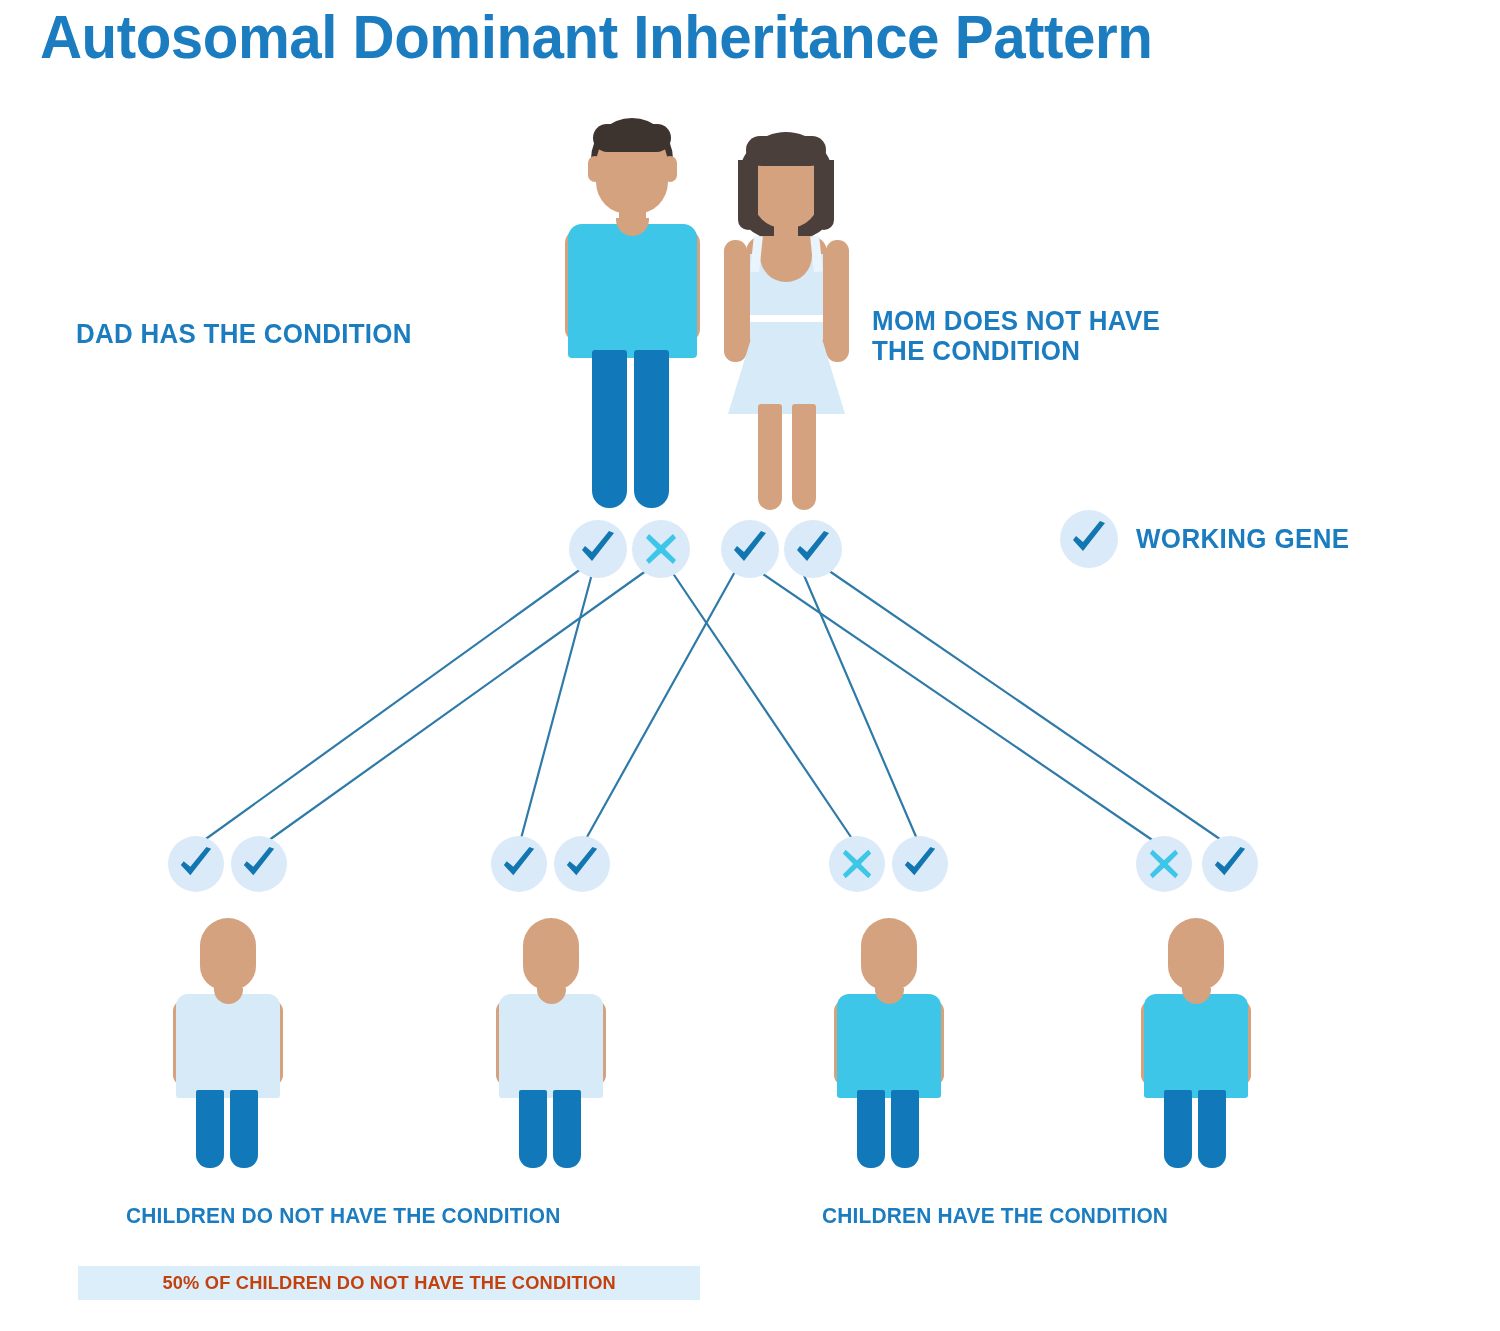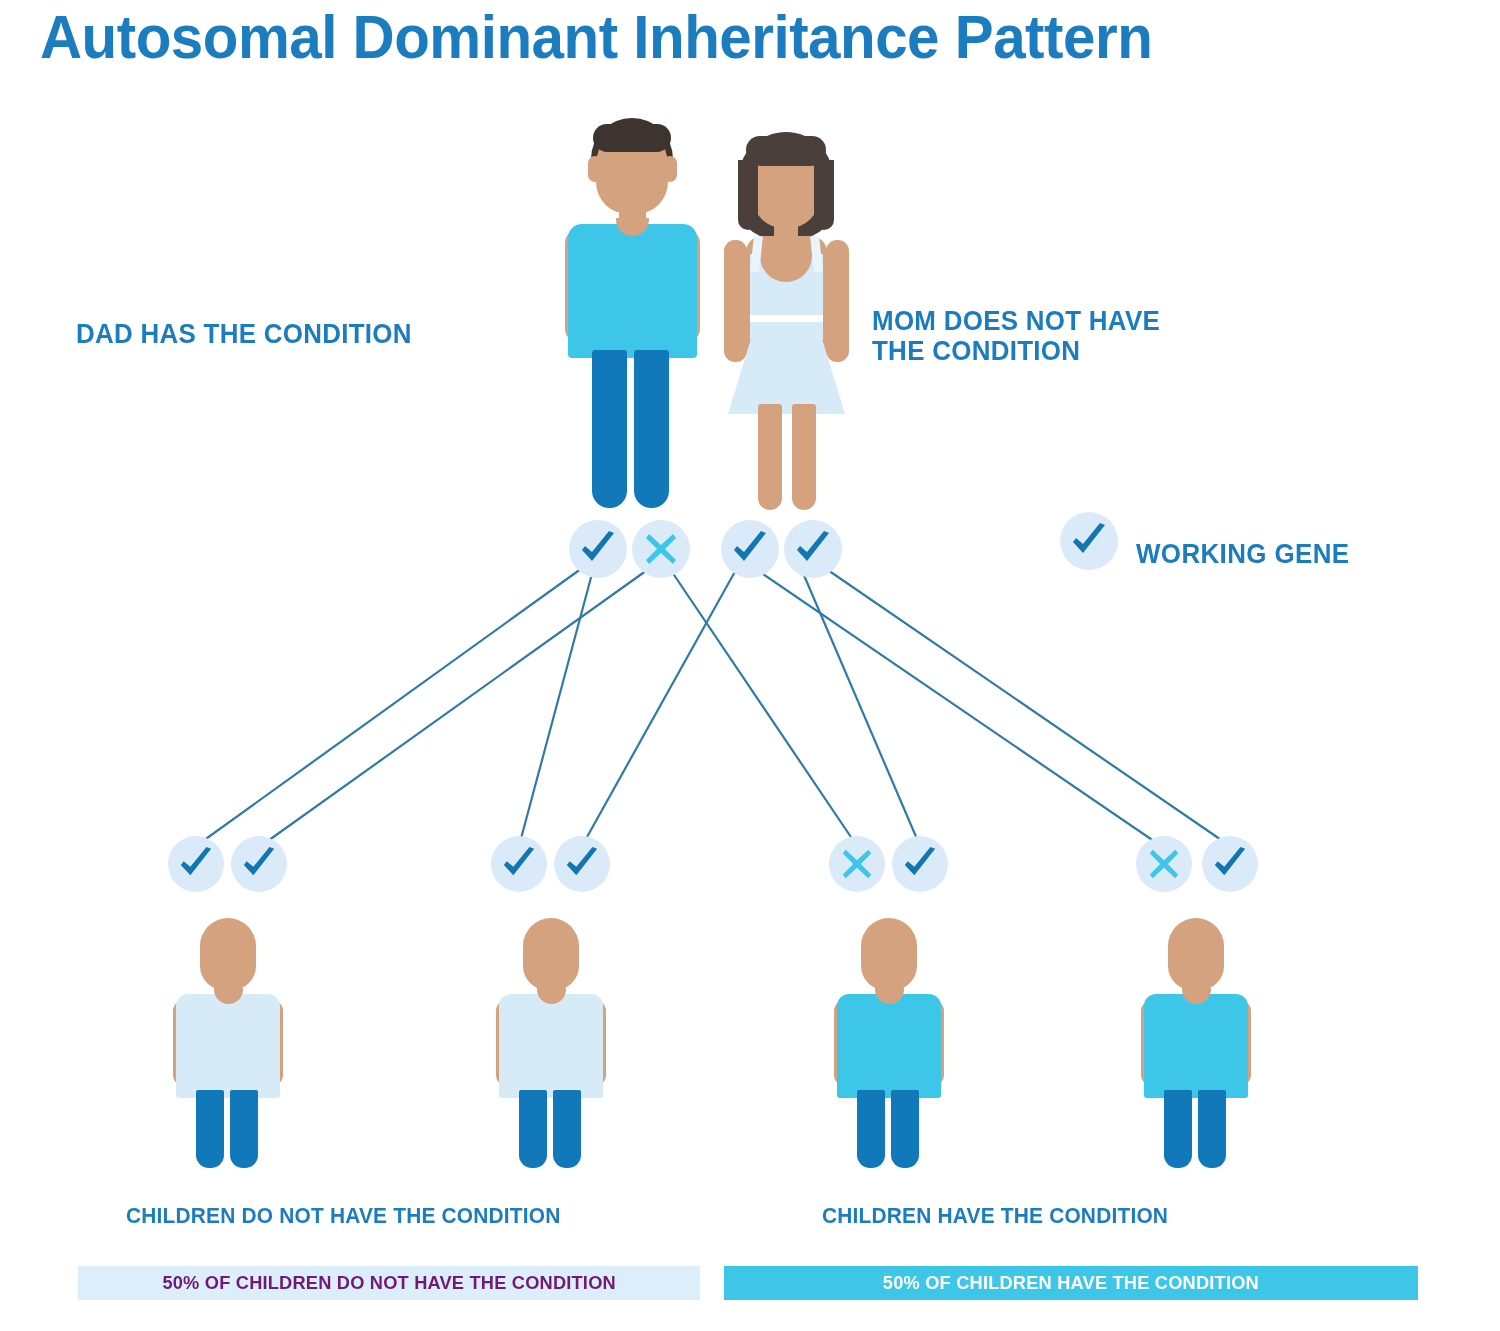--- a/index.html
+++ b/index.html
@@ -49,21 +49,21 @@
     letter-spacing:0.2px;
     transform:scaleX(0.95);
     transform-origin:left top;
     white-space:nowrap;
   }
   .cap-left{left:126px;top:1203px;}
   .cap-right{left:822px;top:1203px;}
 
   
   .legend{position:absolute;left:1060px;top:508px;}
-  .legend-row{position:relative;height:62px;display:flex;align-items:flex-end;}
+  .legend-row{position:relative;height:62px;display:flex;align-items:center;}
   .legend-text{
     font-weight:bold;font-size:27px;letter-spacing:0.4px;
     margin-left:18px;
     transform:scaleX(0.96);transform-origin:left center;
     white-space:nowrap;
   }
   .legend-text.work{color:#1b7cc0;}
   .legend-text.nonwork{color:#3ec6e8;}
 
   
@@ -77,21 +77,21 @@
   .gene svg{display:block;}
 
   
   .banner{
     position:absolute;height:34px;
     display:flex;align-items:center;justify-content:center;
     font-weight:bold;font-size:19px;letter-spacing:0.2px;
     transform-origin:center;
   }
   .banner span{transform:scaleX(0.96);display:inline-block;white-space:nowrap;}
-  .banner-left{left:78px;top:1266px;width:622px;background:#ddeefb;color:#701a75;}
+  .banner-left{left:78px;top:1266px;width:622px;background:#ddeefb;color:#c2410c;}
   .banner-right{left:724px;top:1266px;width:694px;background:#3ec6e8;color:#ffffff;}
 
   
   .fig{position:absolute;}
   .fig div{position:absolute;}
 </style>
 </head>
 <body>
 
 <div id="stage">
@@ -296,17 +296,14 @@
     <div style="left:28px;top:172px;width:28px;height:78px;background:#1179ba;border-radius:2px 2px 13px 13px;"></div>
     <div style="left:62px;top:172px;width:28px;height:78px;background:#1179ba;border-radius:2px 2px 13px 13px;"></div>
   </div>
 
   <div class="caption cap-left">CHILDREN DO NOT HAVE THE CONDITION</div>
   <div class="caption cap-right">CHILDREN HAVE THE CONDITION</div>
 
   <div class="banner banner-left">
     <span>50% OF CHILDREN DO NOT HAVE THE CONDITION</span>
   </div>
-  <div class="banner banner-right">
-    <span>50% OF CHILDREN HAVE THE CONDITION</span>
-  </div>
 
 </div>
 
 </body></html>

